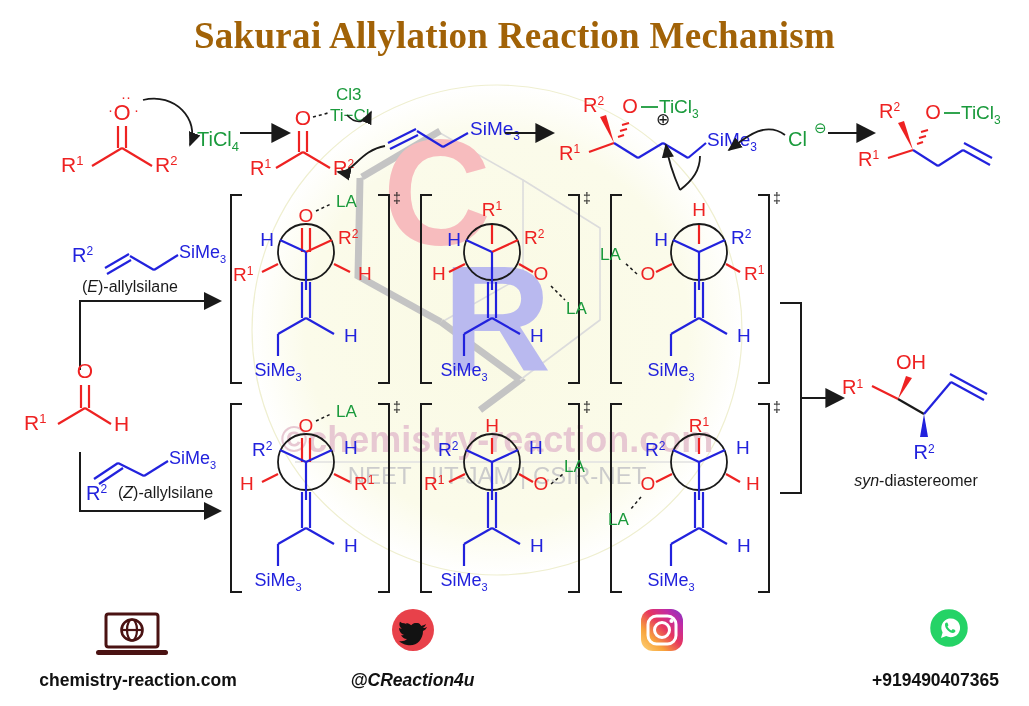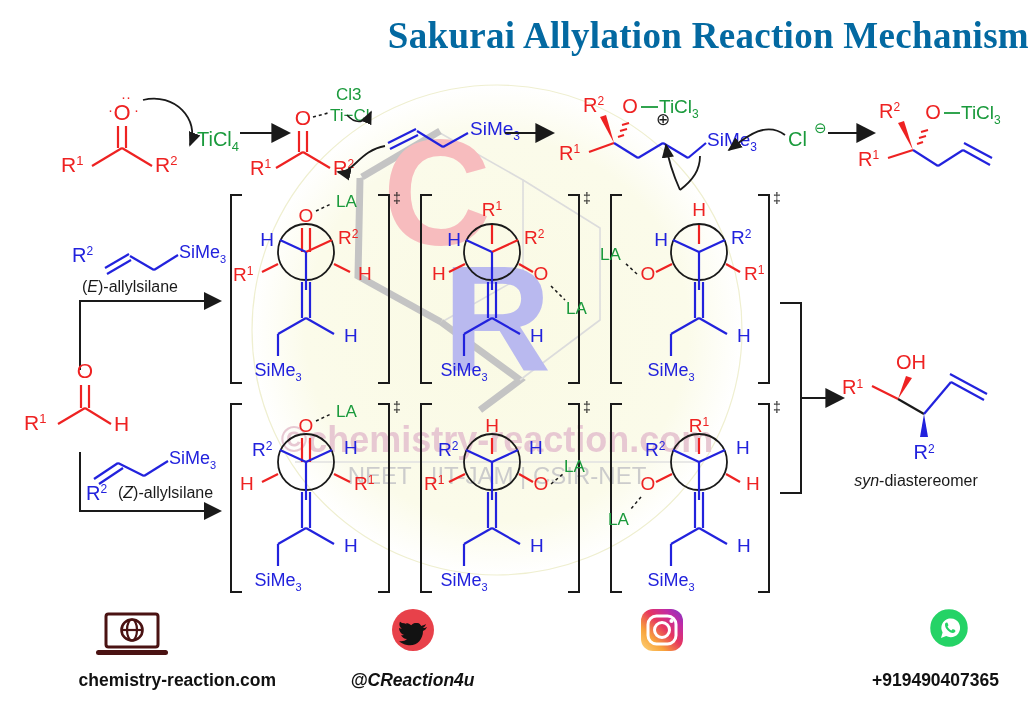--- a/index.html
+++ b/index.html
@@ -1,22 +1,22 @@
 <!DOCTYPE html>
 <html><head>
 <meta charset="utf-8">
 <style>
   html,body{margin:0;padding:0;background:#ffffff;}
   body{width:1029px;height:706px;position:relative;overflow:hidden;
        font-family:"Liberation Sans",sans-serif;}
   #stage{position:absolute;left:0;top:0;width:1029px;height:706px;}
   #title{
-    position:absolute;left:0;top:14px;width:1029px;text-align:right;
+    position:absolute;left:0;top:14px;width:1029px;text-align:center;
     font-family:"Liberation Serif",serif;font-weight:bold;font-size:37px;
-    color:#0369a1;letter-spacing:.3px;
+    color:#a16207;letter-spacing:.3px;
   }
   .footer-label{
     position:absolute;font-family:"Liberation Sans",sans-serif;
     font-weight:bold;font-size:17.5px;color:#111;text-align:center;
     white-space:nowrap;
   }
   svg{position:absolute;left:0;top:0;overflow:visible;}
   text{font-family:"Liberation Sans",sans-serif;}
 </style>
 </head>
@@ -409,17 +409,17 @@
         <circle cx="949" cy="628" r="20" fill="none" stroke="#ffffff" stroke-width="2.5"></circle>
         <path d="M941 638 l1.6 -5.4 a9.4 9.4 0 1 1 3.6 3.5 z" fill="#ffffff"></path>
         <path d="M945 625 c0 -1.6 0.8 -2.4 1.6 -2.4 c0.7 0 1 0.4 1.4 1.4
                  c0.4 1 0.5 1.4 0.2 1.8 l-0.7 0.8 c0.9 1.9 2.1 3 3.9 3.8
                  l0.8 -0.9 c0.4 -0.4 0.8 -0.4 1.8 0 c1 0.4 1.4 0.8 1.4 1.5
                  c0 1 -1 1.9 -2.5 1.9 c-3.6 0 -7.9 -4.3 -7.9 -7.9 z" fill="#25d366"></path>
       </g>
     </g>
   </svg>
 
-  <div class="footer-label" style="left:16px;top:670px;width:260px;text-align:right;">chemistry-reaction.com</div>
+  <div class="footer-label" style="left:8px;top:670px;width:260px;">chemistry-reaction.com</div>
   <div class="footer-label" style="left:300px;top:670px;width:225px;font-style:italic;">@CReaction4u</div>
   <div class="footer-label" style="left:838px;top:670px;width:195px;">+919490407365</div>
 
 </div>
 
 </body></html>

